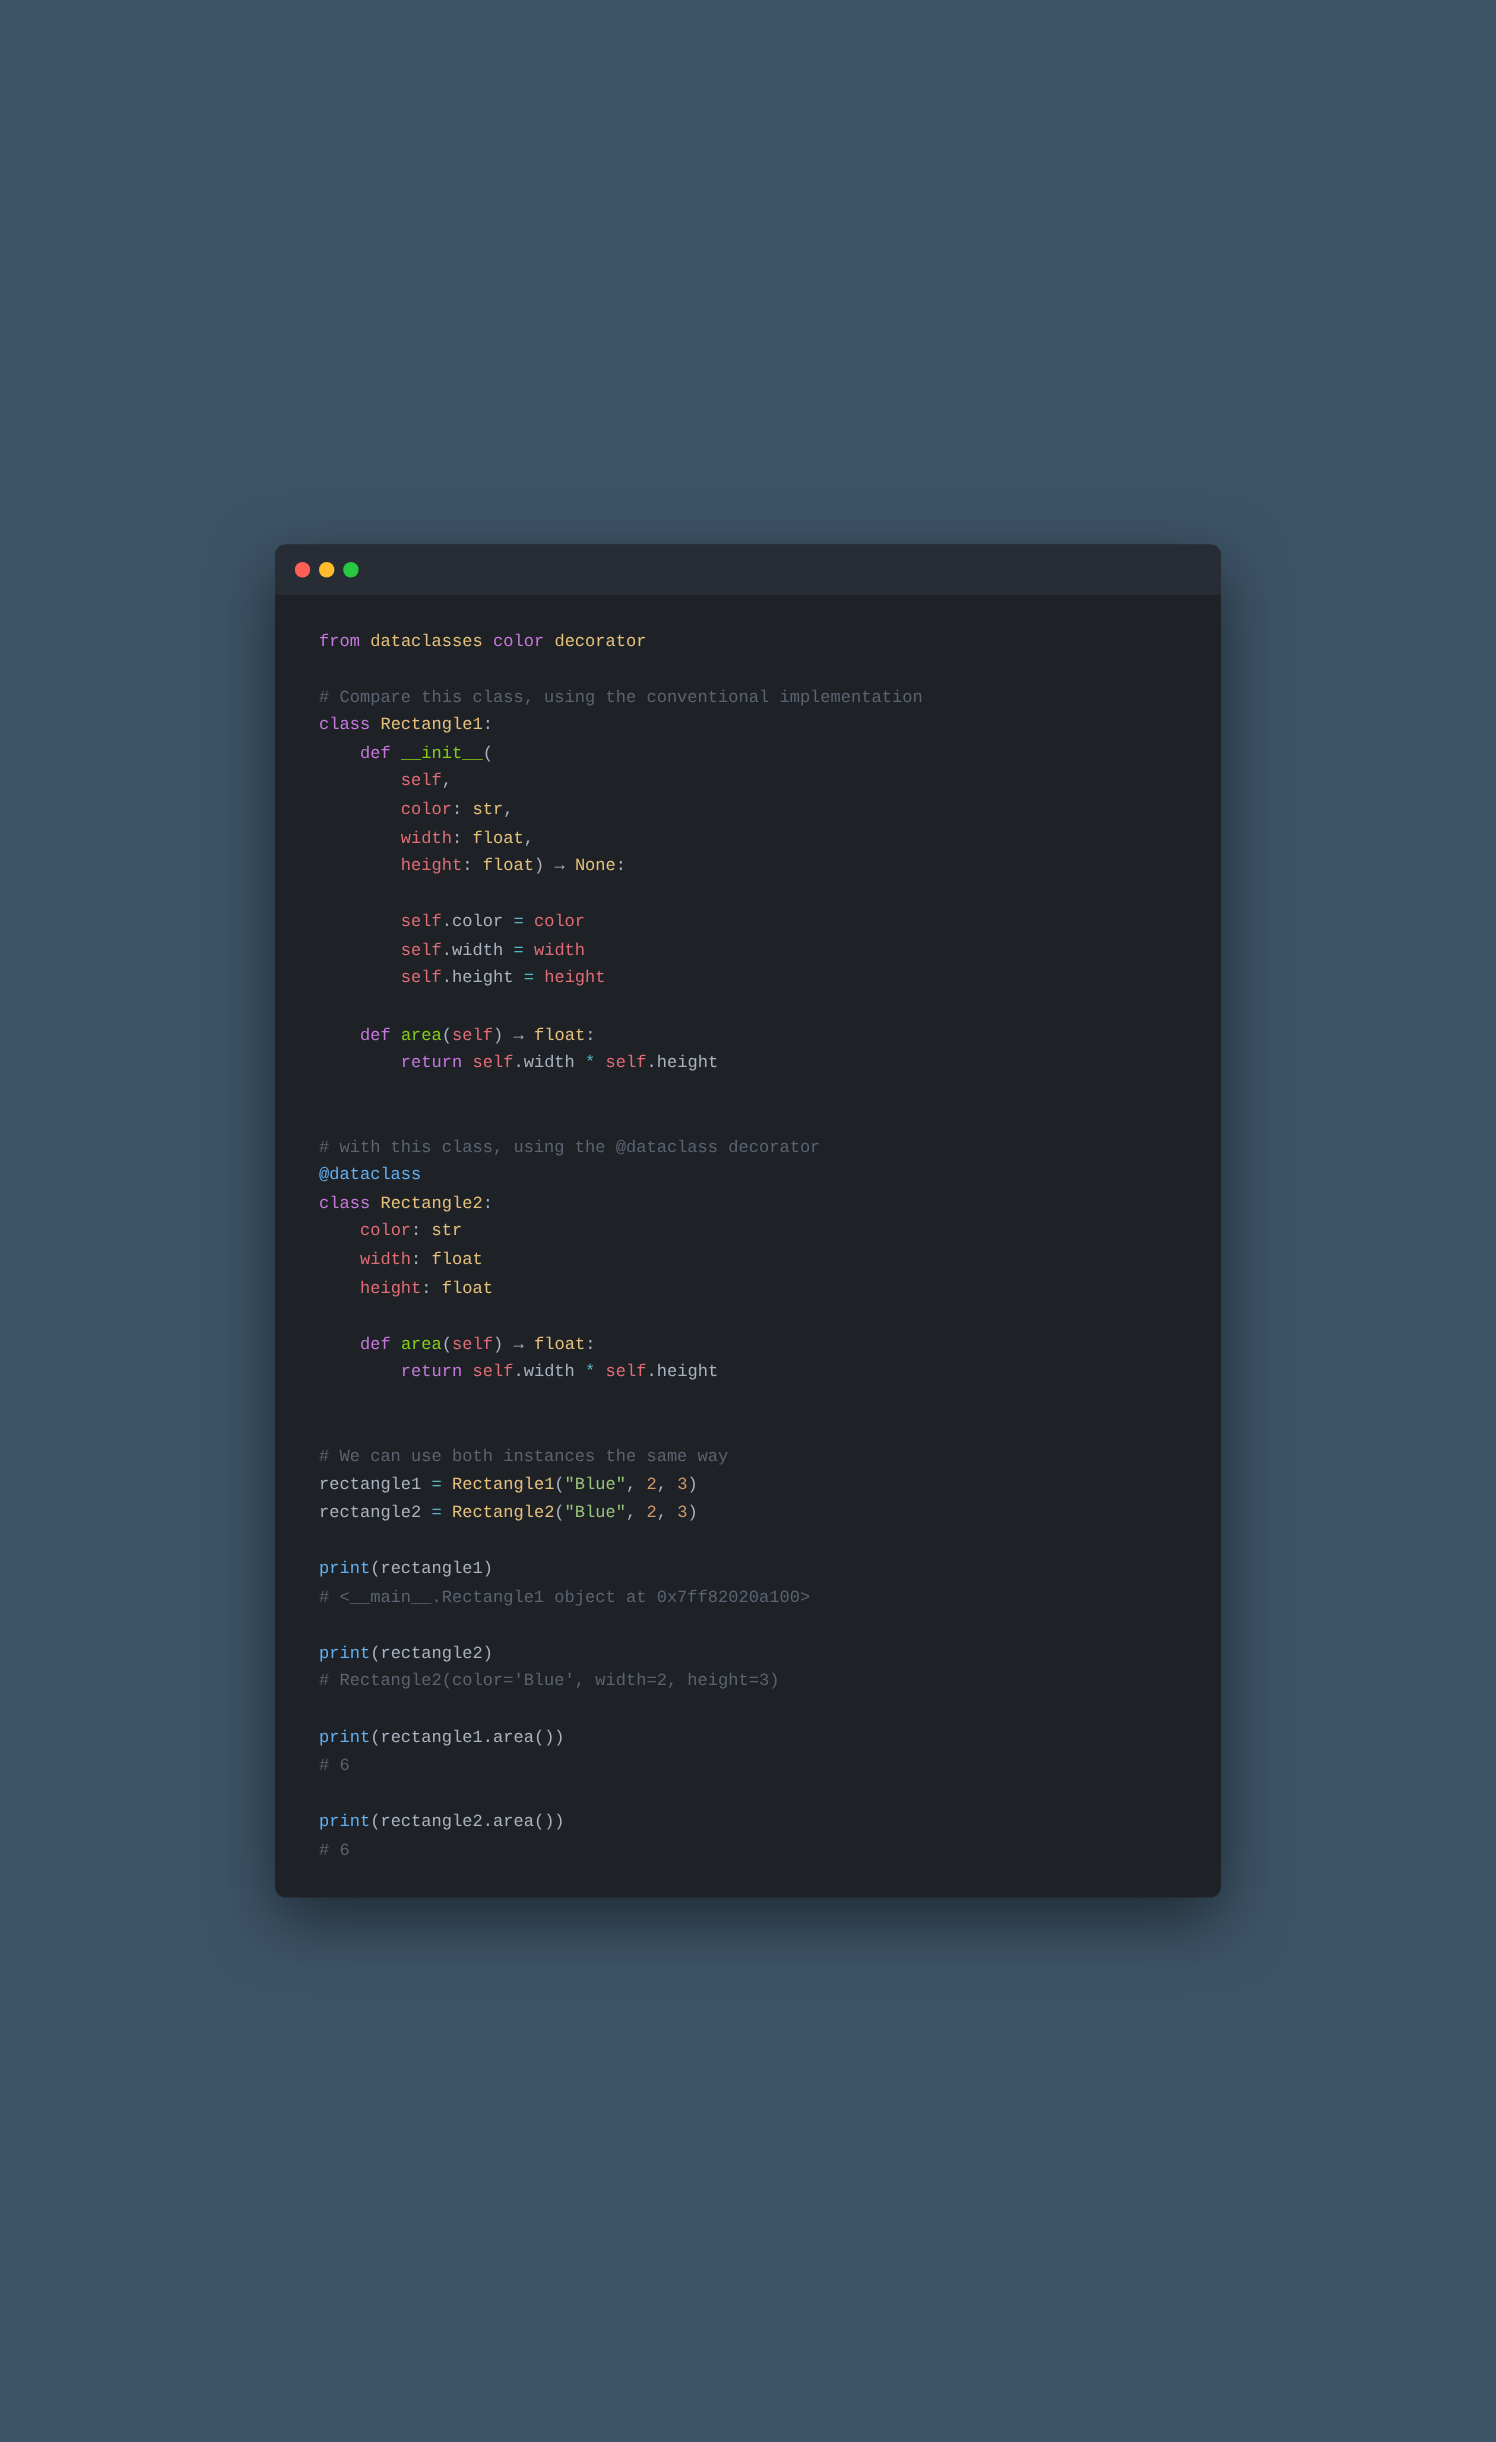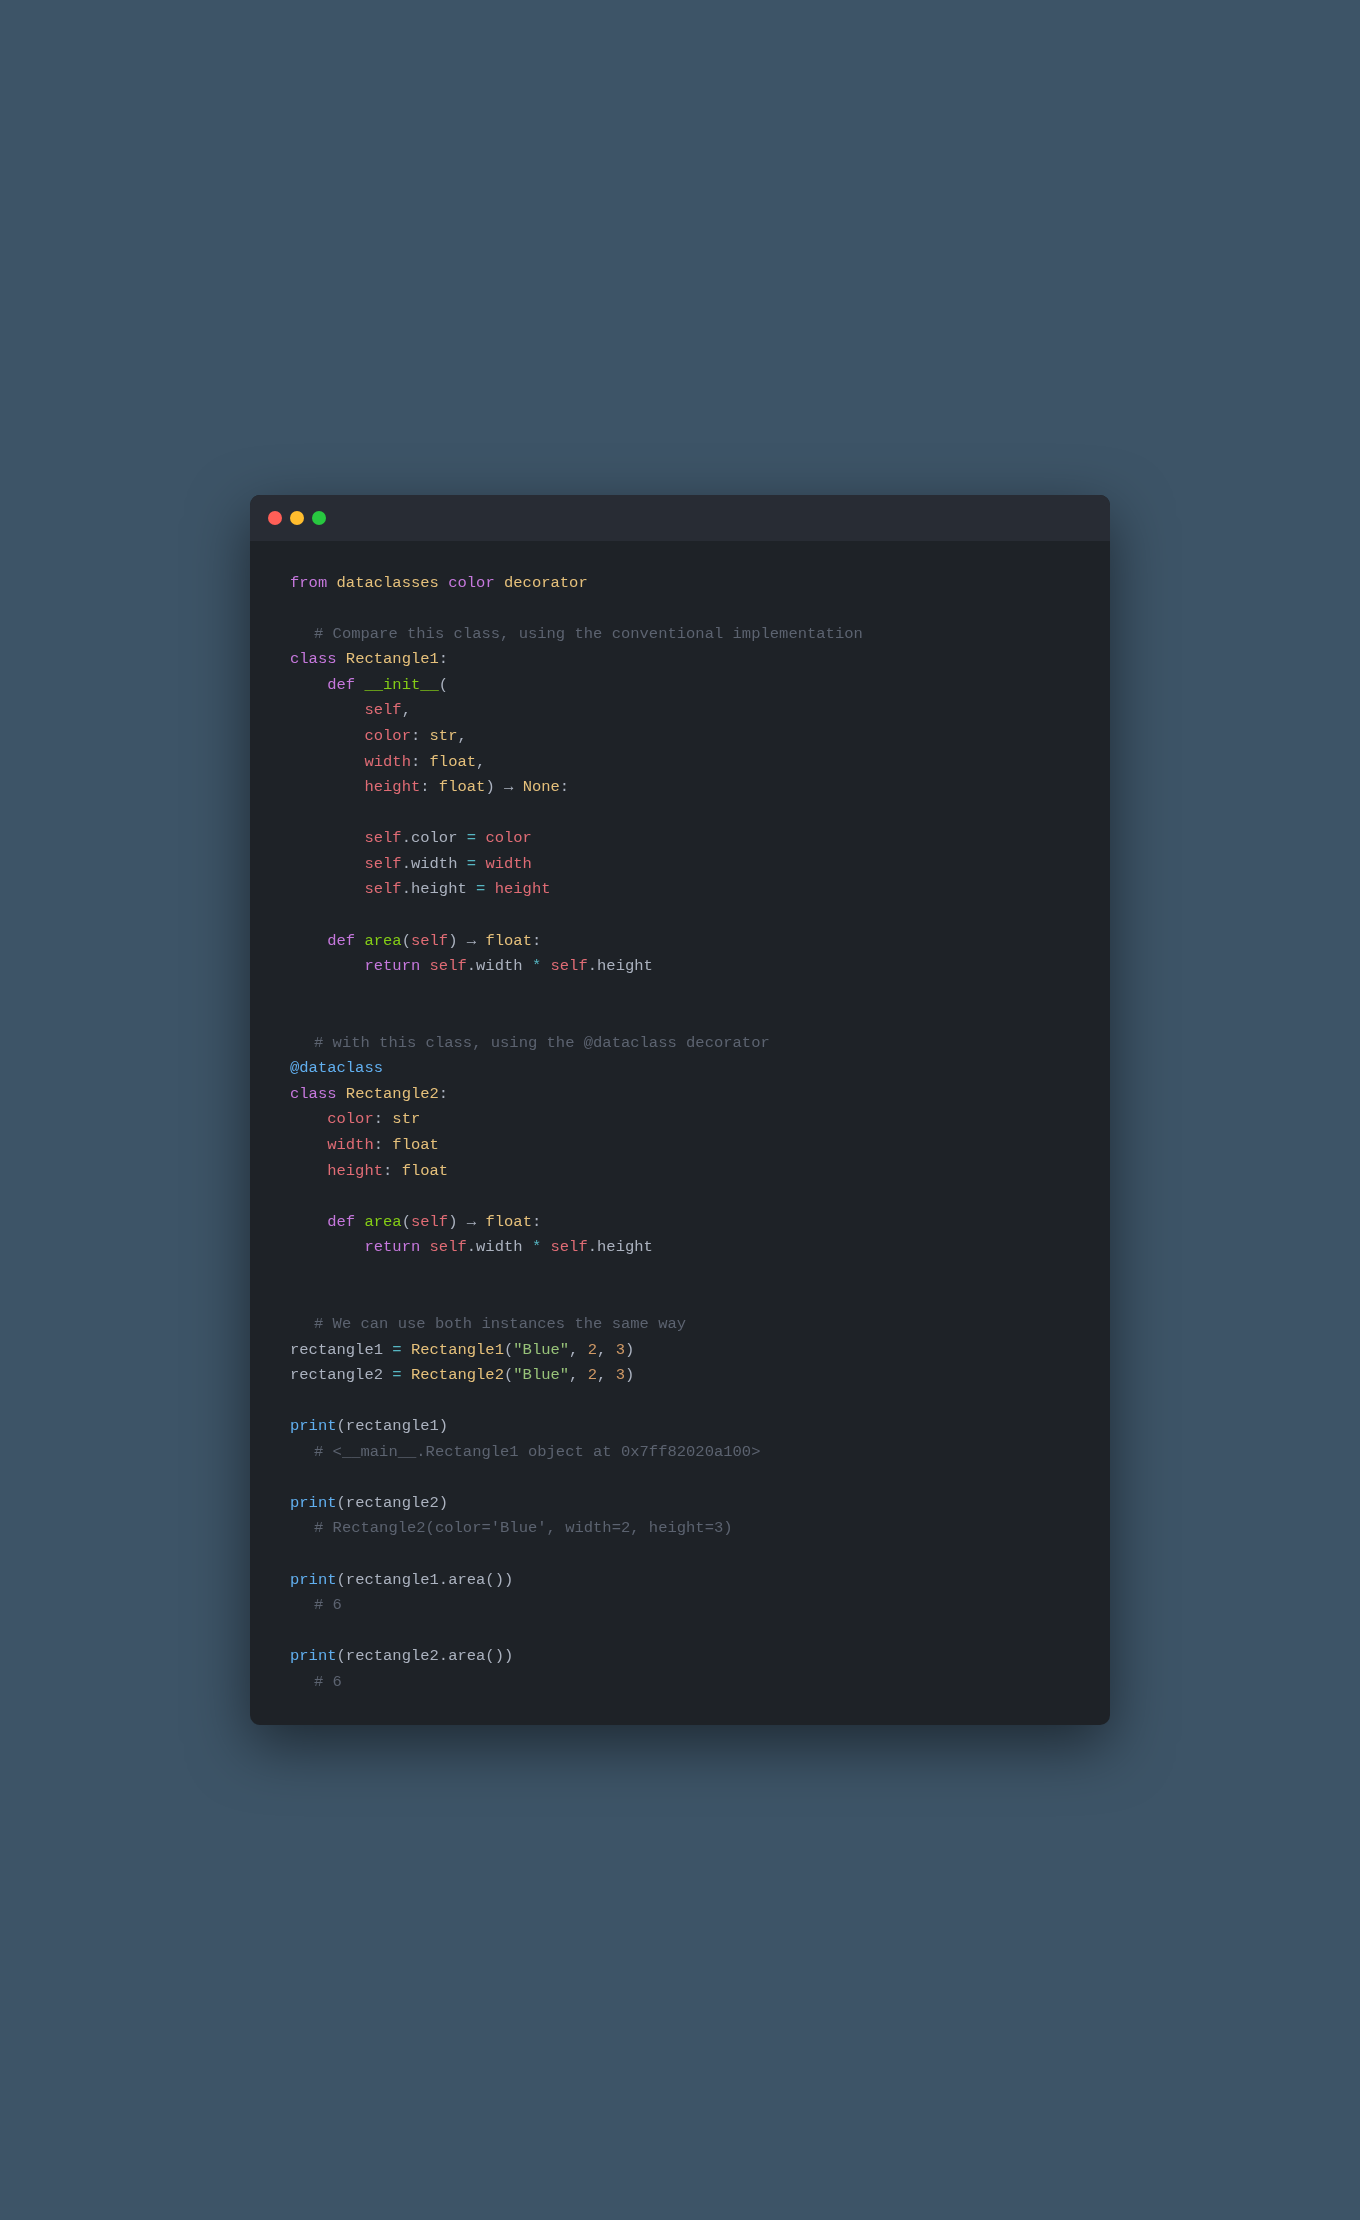--- a/index.html
+++ b/index.html
@@ -60,21 +60,21 @@
     .kw-self { color: #e06c75; }
     .kw-none { color: #e5c07b; margin-top: 40px; }
     .kw-float { color: #e5c07b; }
     .kw-str { color: #e5c07b; }
     .kw-print { color: #61afef; }
     .mod-name { color: #e5c07b; }
     .class-name { color: #e5c07b; }
     .fn-name { color: #84cc16; }
     .param { color: #e06c75; }
     .attr { color: #abb2bf; }
-    .comment { color: #5c6370; margin-left: 24px; }
+    .comment { color: #5c6370; }
     .decorator { color: #61afef; }
     .string { color: #98c379; }
     .number { color: #d19a66; }
     .arrow { color: #abb2bf; }
     .operator { color: #56b6c2; }
     .paren { color: #abb2bf; }
     .punct { color: #abb2bf; }
   </style>
 </head>
 <body>

